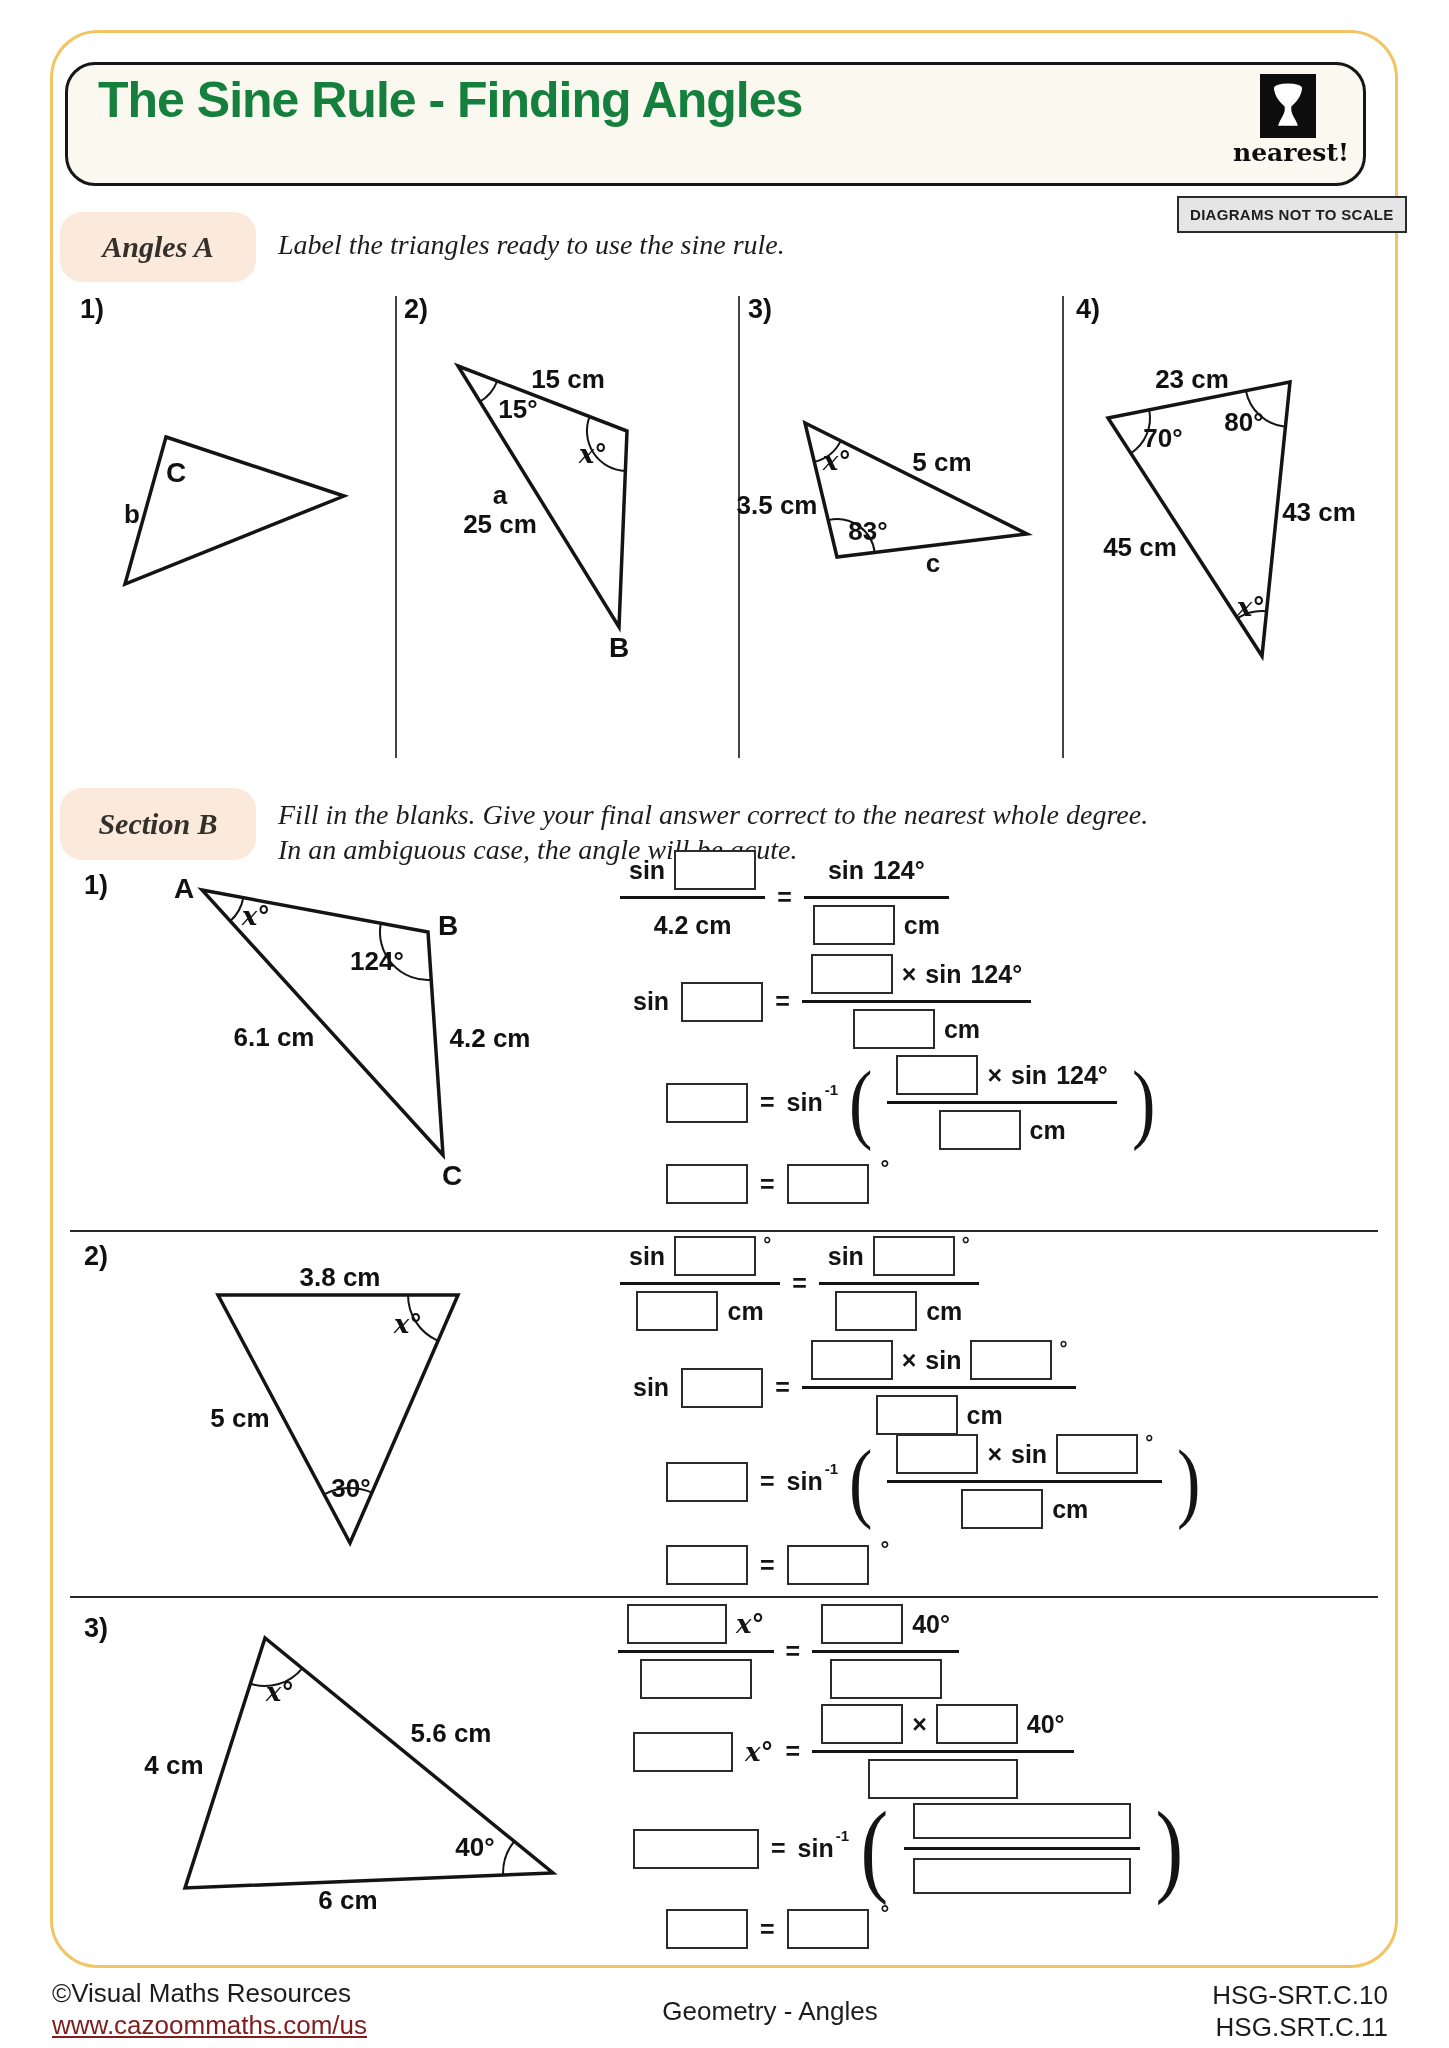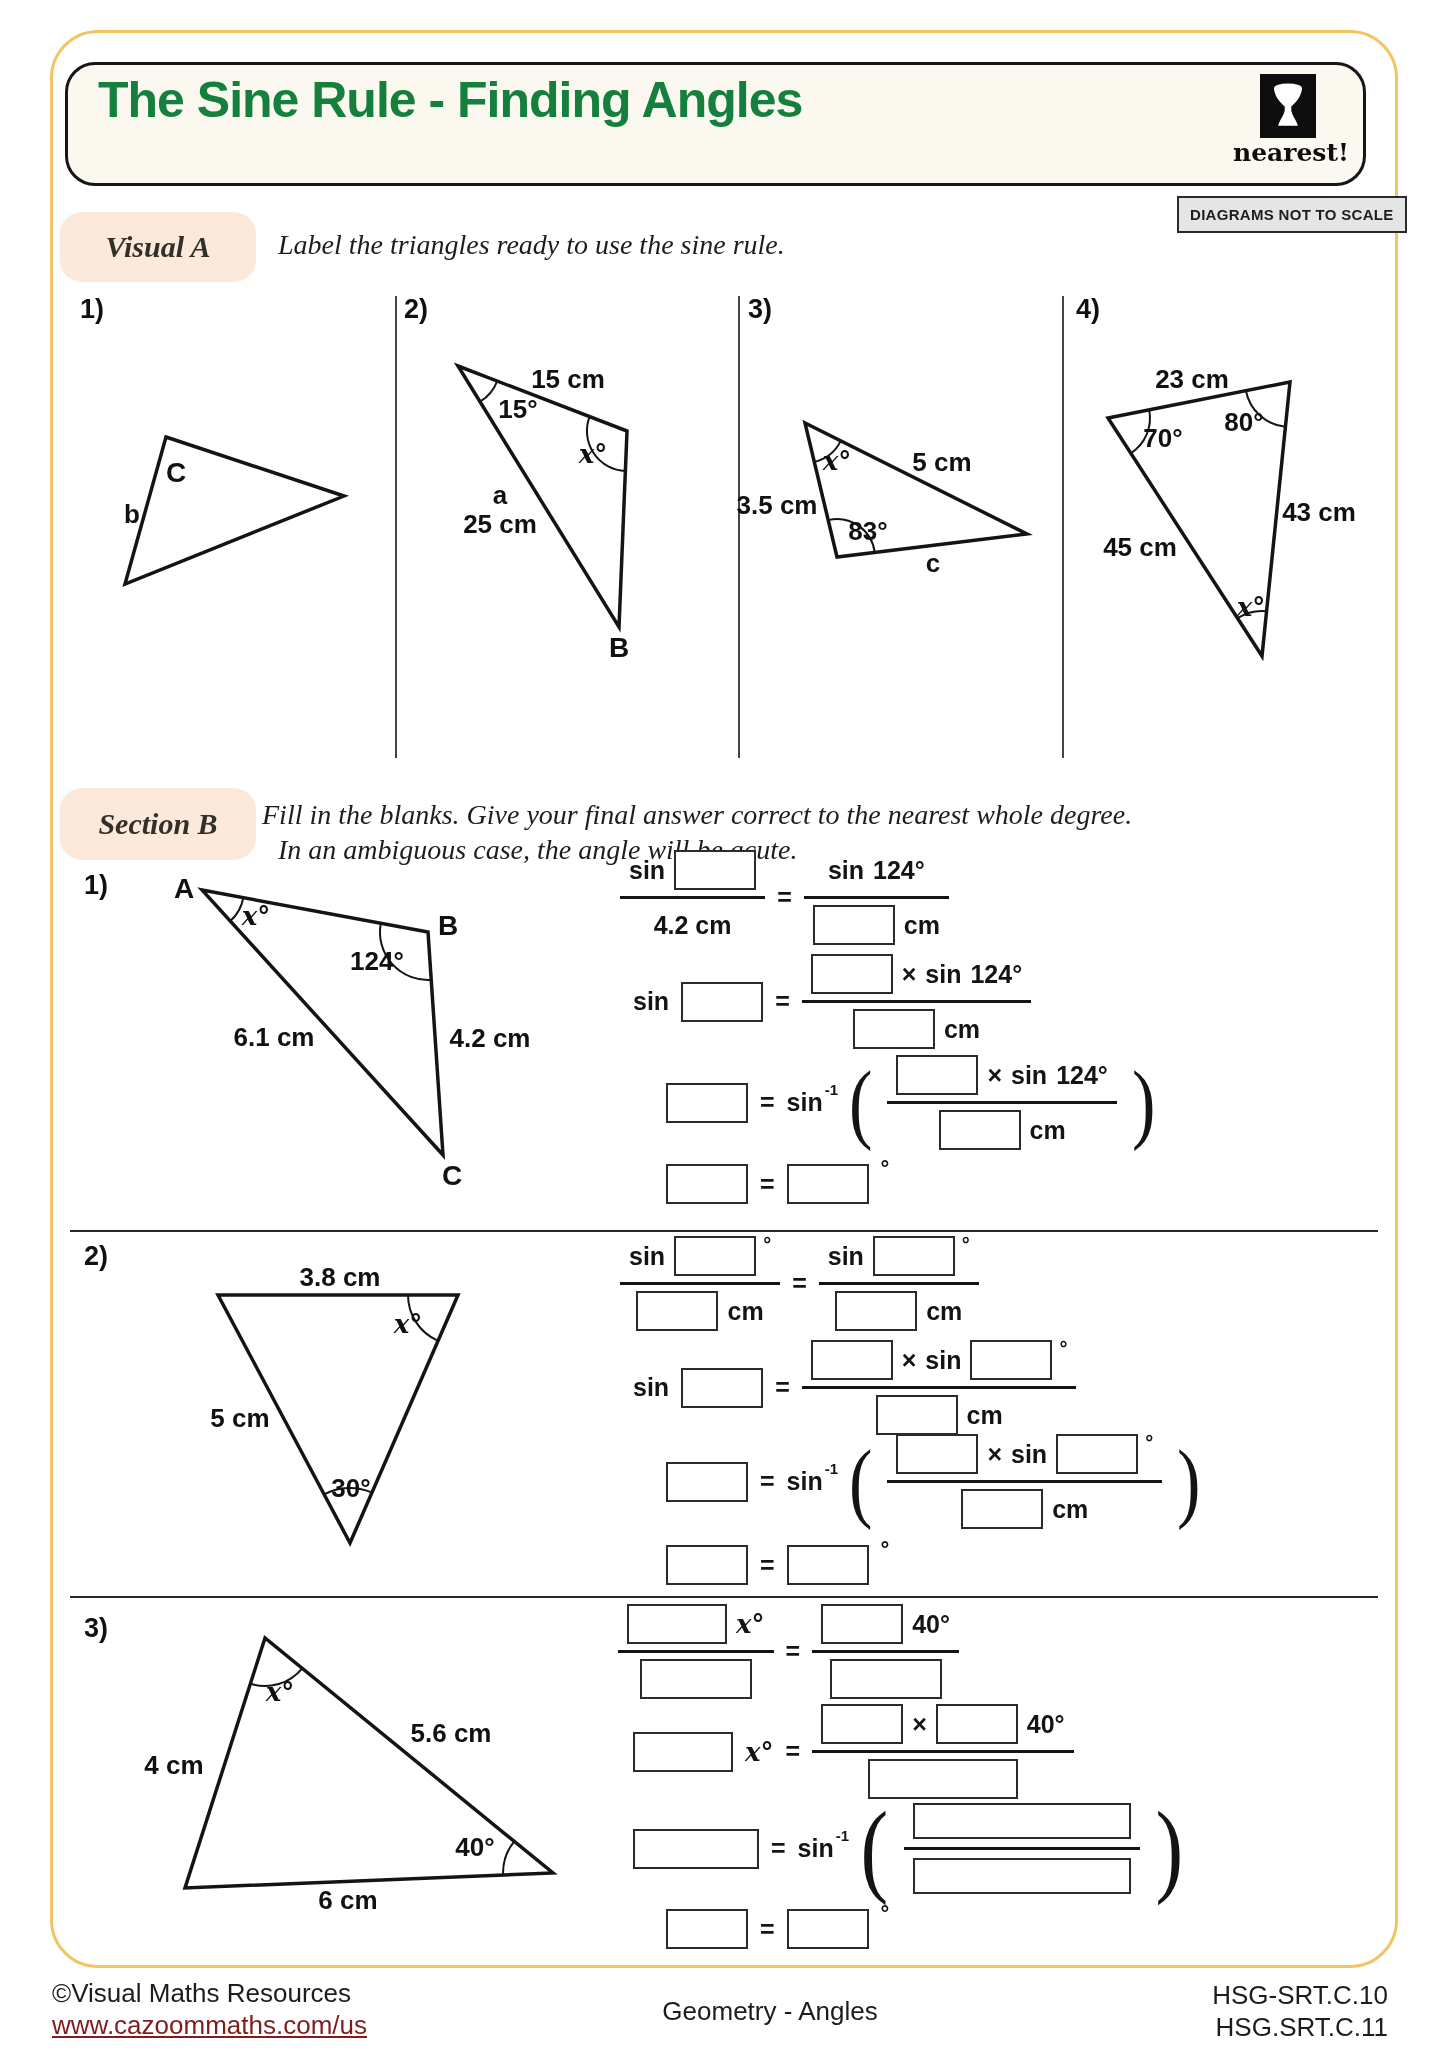--- a/index.html
+++ b/index.html
@@ -55,21 +55,21 @@
     <svg width="46" height="54" viewBox="0 0 56 62">
       <ellipse cx="28" cy="9" rx="17" ry="5.5" fill="#fff"></ellipse>
       <path d="M11 9 C11 19 19 27 24 31.5 L24 36 C24 41 18 48 16 55 L40 55 C38 48 32 41 32 36 L32 31.5 C37 27 45 19 45 9 Z" fill="#fff"></path>
     </svg>
   </div>
   <div class="word">nearest!</div>
 </div>
 <div class="abs scale-note">DIAGRAMS NOT TO SCALE</div>
 
 <div class="abs pill" style="left:60px;top:212px">
-  <span>Visual A</span>
+  <span>Angles A</span>
 </div>
 <div class="abs instr" style="left:278px;top:228px">Label the triangles ready to use the sine rule.</div>
 
 <div class="abs pnum" style="left:80px;top:296px">1)</div>
 <div class="abs pnum" style="left:404px;top:296px">2)</div>
 <div class="abs pnum" style="left:748px;top:296px">3)</div>
 <div class="abs pnum" style="left:1076px;top:296px">4)</div>
 
 <div class="abs vsep" style="left:395px;top:296px;height:462px"></div>
 <div class="abs vsep" style="left:738px;top:296px;height:462px"></div>
@@ -113,21 +113,21 @@
   <text class="lbl" x="73" y="77" text-anchor="middle">70°</text>
   <text class="lbl" x="154" y="61" text-anchor="middle">80°</text>
   <text class="lbl" x="229" y="151" text-anchor="middle">43 cm</text>
   <text class="lbl" x="50" y="186" text-anchor="middle">45 cm</text>
   <text class="xlbl" x="161" y="246" text-anchor="middle">x°</text>
 </svg>
 
 <div class="abs pill" style="left:60px;top:788px;height:72px">
   <span>Section B</span>
 </div>
-<div class="abs instr" style="left:262px;top:798px">Fill in the blanks. Give your final answer correct to the nearest whole degree.</div>
+<div class="abs instr" style="left:278px;top:798px">Fill in the blanks. Give your final answer correct to the nearest whole degree.</div>
 <div class="abs instr" style="left:278px;top:833px">In an ambiguous case, the angle will be acute.</div>
 
 <div class="abs pnum" style="left:84px;top:872px">1)</div>
 <svg class="abs" style="left:150px;top:875px" width="380" height="315" viewBox="0 0 380 315">
   <polygon class="tri" points="52,15 278,57 293,280"></polygon>
   <path class="arc" d="M93.3 22.7 A42 42 0 0 1 80.3 46.1"></path>
   <path class="arc" d="M230.8 48.2 A48 48 0 0 0 281.2 104.9"></path>
   <text class="vtx" x="34" y="23" text-anchor="middle">A</text>
   <text class="xlbl" x="106" y="50" text-anchor="middle">x°</text>
   <text class="vtx" x="298" y="60" text-anchor="middle">B</text>

